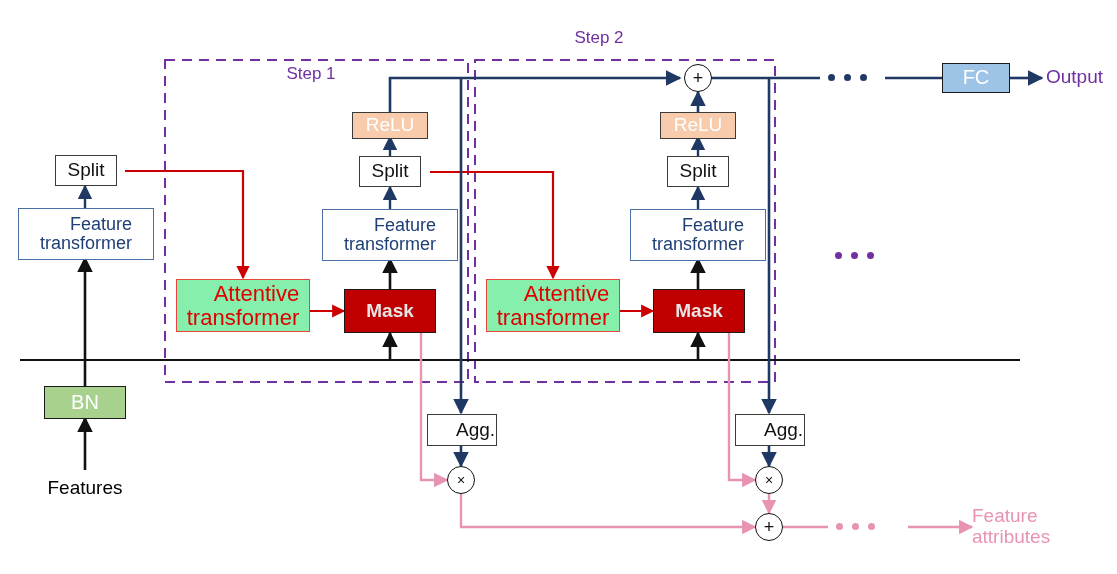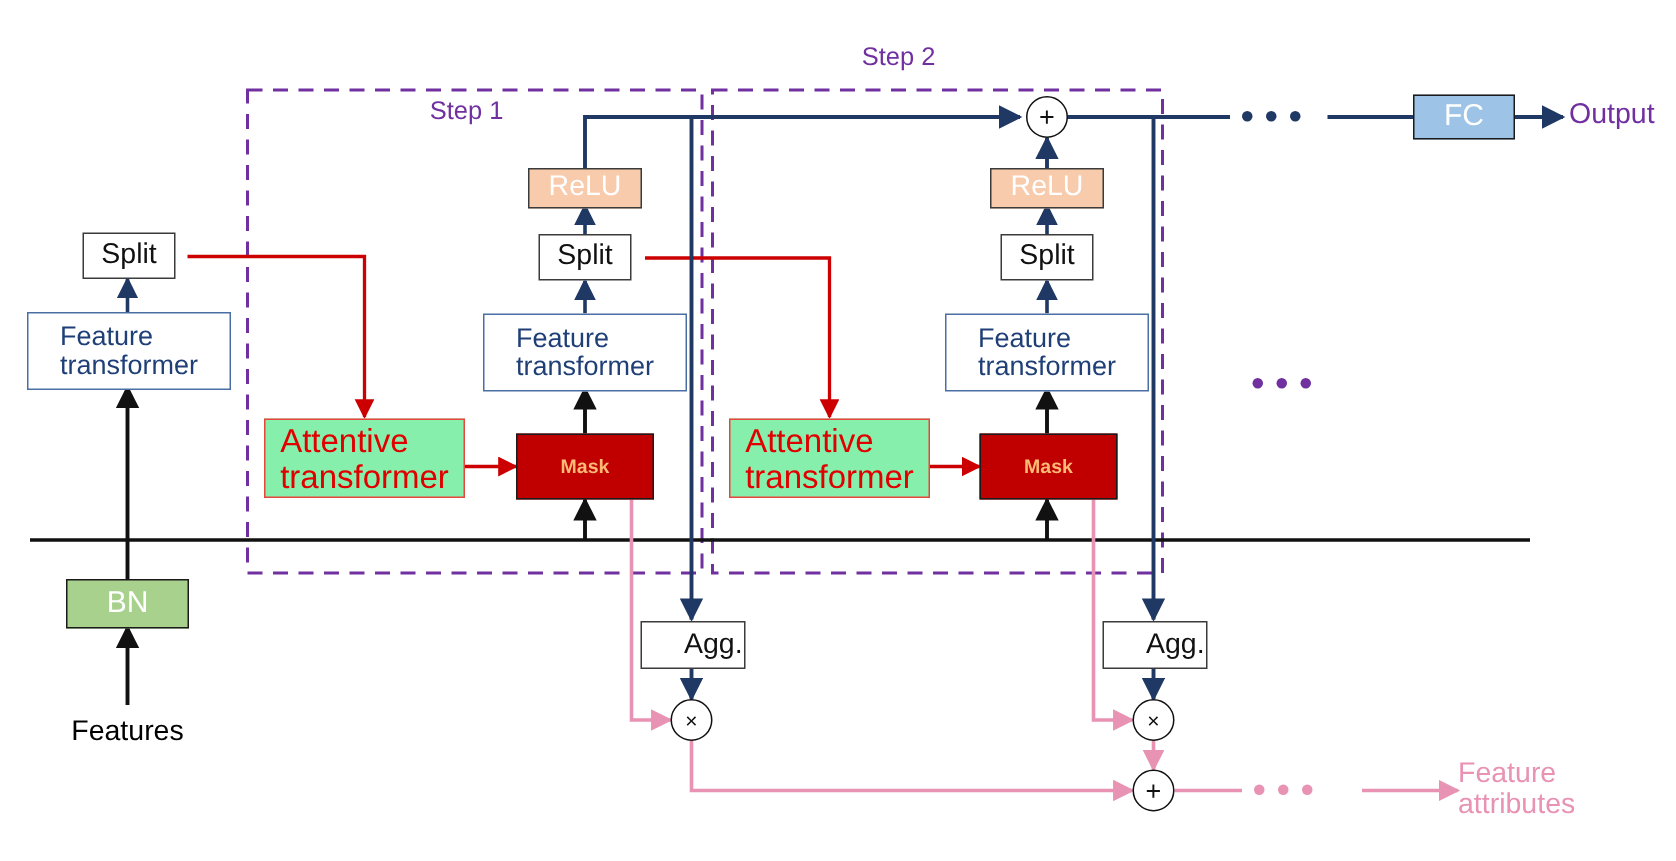--- a/index.html
+++ b/index.html
@@ -20,21 +20,21 @@
     left: 0; top: 0;
     width: 1117px;
     height: 574px;
   }
   .node {
     position: absolute;
     box-sizing: border-box;
     display: flex;
     align-items: center;
     justify-content: center;
-    text-align: left;
+    text-align: right;
     line-height: 1.08;
     white-space: pre-line;
     z-index: 3;
   }
   .label {
     position: absolute;
     z-index: 4;
     white-space: pre-line;
     text-align: center;
     line-height: 1.12;
@@ -61,22 +61,22 @@
   }
   .box-attn {
     background: #86efac;
     border: 1.4px solid #e8453c;
     color: #e00000;
     font-size: 22px;
   }
   .box-mask {
     background: #c00000;
     border: 1.8px solid #1a1a1a;
-    color: #fdba74;
-    font-size: 13px;
+    color: #e5e5e5;
+    font-size: 19px;
     font-weight: 600;
   }
   .box-relu {
     background: #f7cbab;
     border: 1.6px solid #3b3b3b;
     color: #ffffff;
     font-size: 19px;
   }
   .box-bn {
     background: #a9d18e;

